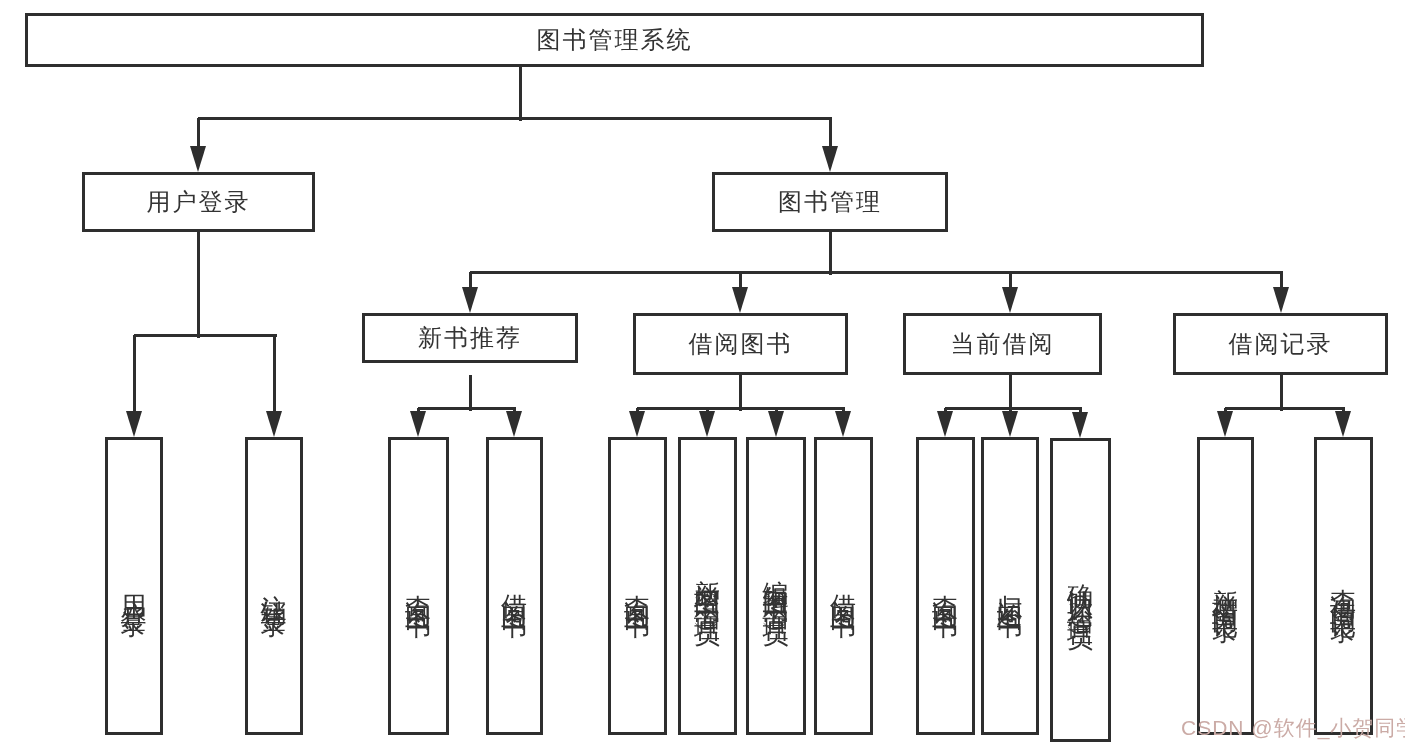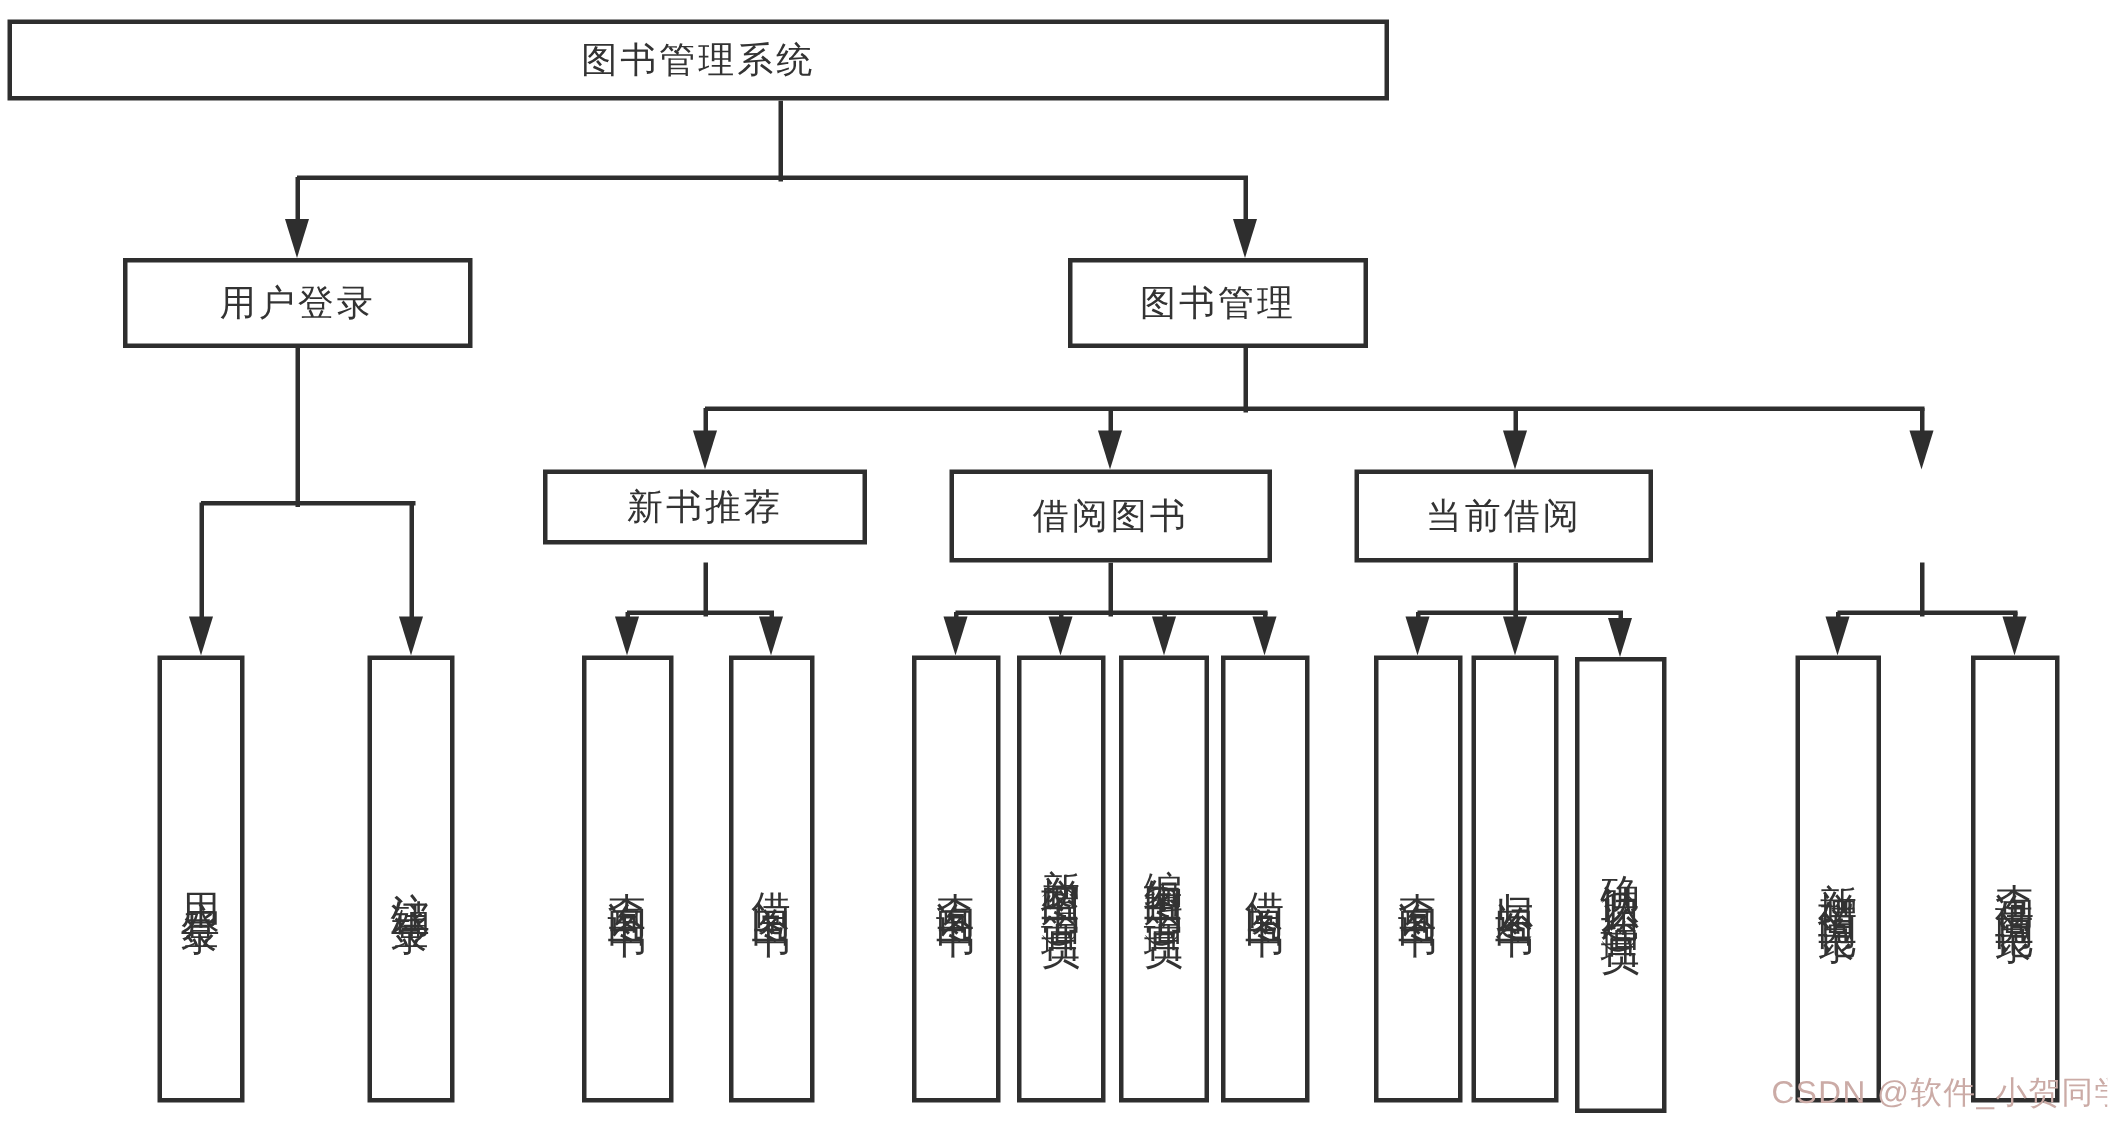--- a/index.html
+++ b/index.html
@@ -66,28 +66,29 @@
     letter-spacing: 1px;
     z-index: 6;
     white-space: nowrap;
   }
 </style>
 </head>
 <body>
 
 <div id="canvas">
 
-  <div class="box" style="left:5px; top:13px; width:921px; height:54px;">图书管理系统</div>
+  <div class="box" style="left:25px; top:13px; width:1179px; height:54px;">图书管理系统</div>
 
   <div class="box" style="left:82px; top:172px; width:233px; height:60px;">用户登录</div>
-  <div class="box" style="left:712px; top:172px; width:200px; height:60px;">图书管理</div>
+  <div class="box" style="left:712px; top:172px; width:236px; height:60px;">图书管理</div>
 
   <div class="box" style="left:362px; top:313px; width:216px; height:50px;">新书推荐</div>
   <div class="box" style="left:633px; top:313px; width:215px; height:62px;">借阅图书</div>
   <div class="box" style="left:903px; top:313px; width:199px; height:62px;">当前借阅</div>
+  <div class="box" style="left:1173px; top:313px; width:215px; height:62px;">借阅记录</div>
 
   <div class="box vbox" style="left:105px; top:437px; width:58px; height:298px;">用户登录</div>
   <div class="box vbox" style="left:245px; top:437px; width:58px; height:298px;">注销登录</div>
 
   <div class="box vbox" style="left:388px; top:437px; width:61px; height:298px;">查询图书</div>
   <div class="box vbox" style="left:486px; top:437px; width:57px; height:298px;">借阅图书</div>
 
   <div class="box vbox" style="left:608px; top:437px; width:59px; height:298px;">查询图书</div>
   <div class="box vbox" style="left:678px; top:437px; width:59px; height:298px;">新增图书（管理员）</div>
   <div class="box vbox" style="left:746px; top:437px; width:60px; height:298px;">编辑图书（管理员）</div>

